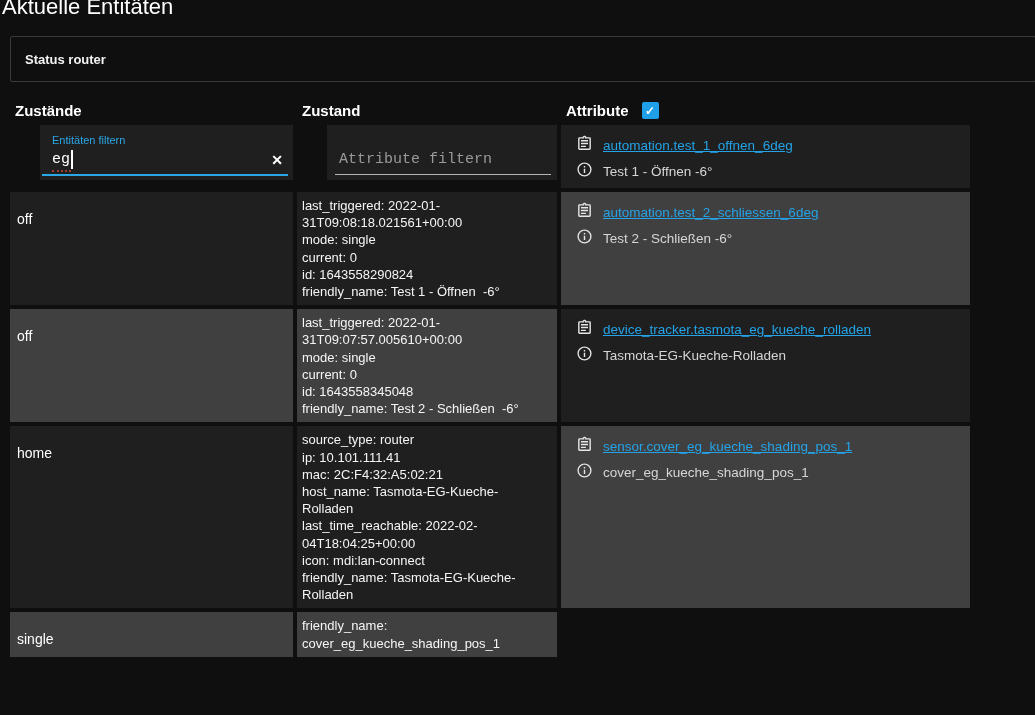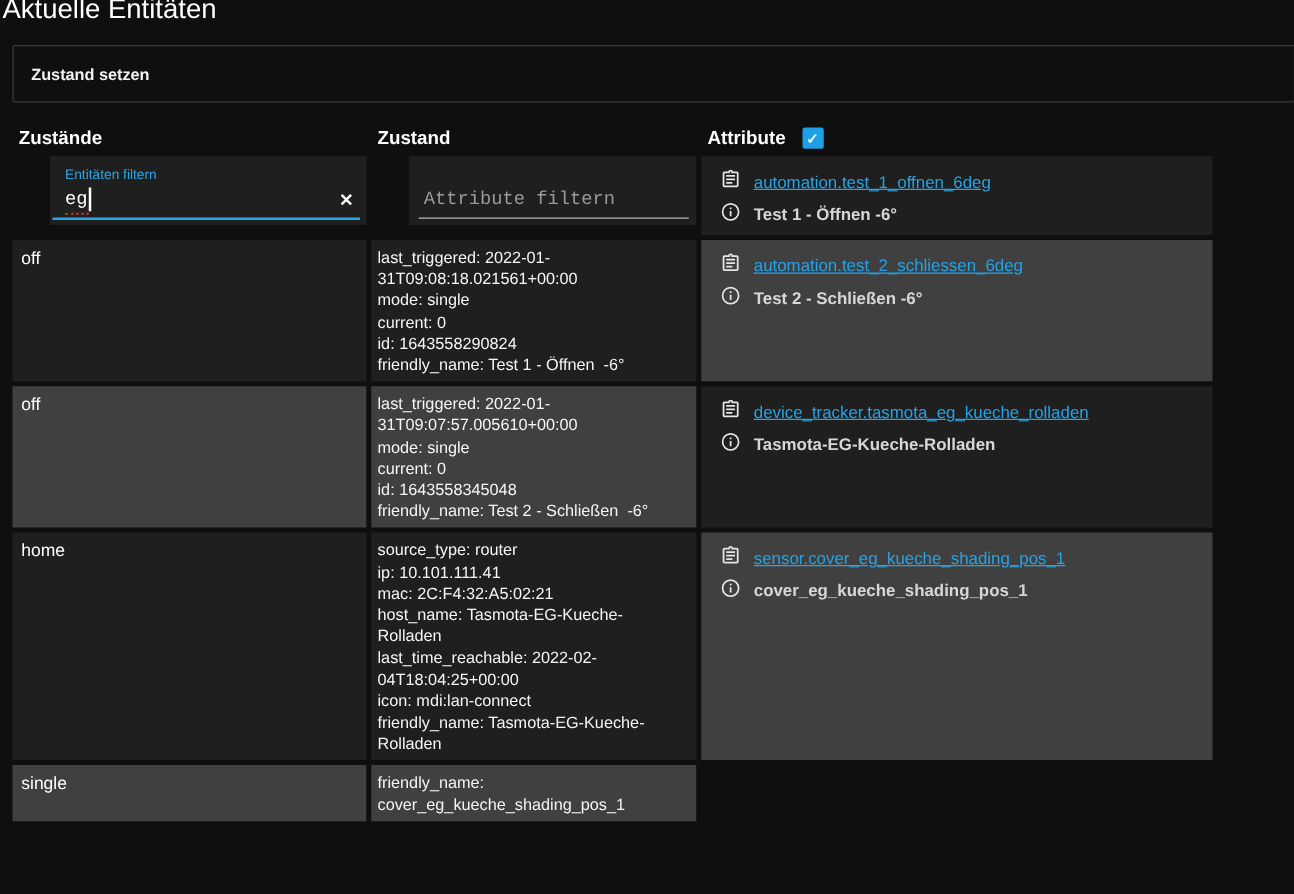--- a/index.html
+++ b/index.html
@@ -111,39 +111,38 @@
     font-size: 13.5px;
     text-decoration: underline;
     cursor: pointer;
     line-height: 19px;
   }
   .ent-secondary {
     margin-left: 10px;
     color: #d6d6d6;
     font-size: 13.5px;
     line-height: 19px;
-    font-weight: bold;
-  }
-
-  .state-cell { padding: 5px 8px 5px 7px; font-size: 14px; color: #fff; line-height: 18px; }
+  }
+
+  .state-cell { padding: 18px 8px 5px 7px; font-size: 14px; color: #fff; line-height: 18px; }
   .attr-cell {
     padding: 5px 8px 5px 5px;
     font-size: 13px;
     color: #f5f5f5;
     line-height: 17.2px;
     white-space: pre-wrap;
   }
 </style>
 </head>
 <body>
 
 <h1 class="page-title">Aktuelle Entitäten</h1>
 
 <div class="set-state-box">
-  <span class="label">Zustand setzen</span>
+  <span class="label">Status router</span>
 </div>
 
 <div class="tbl">
 
   <div class="grid hdr-row">
     <div class="hdr">
       <span>Zustände</span>
     </div>
     <div class="hdr">
       <span>Zustand</span>

